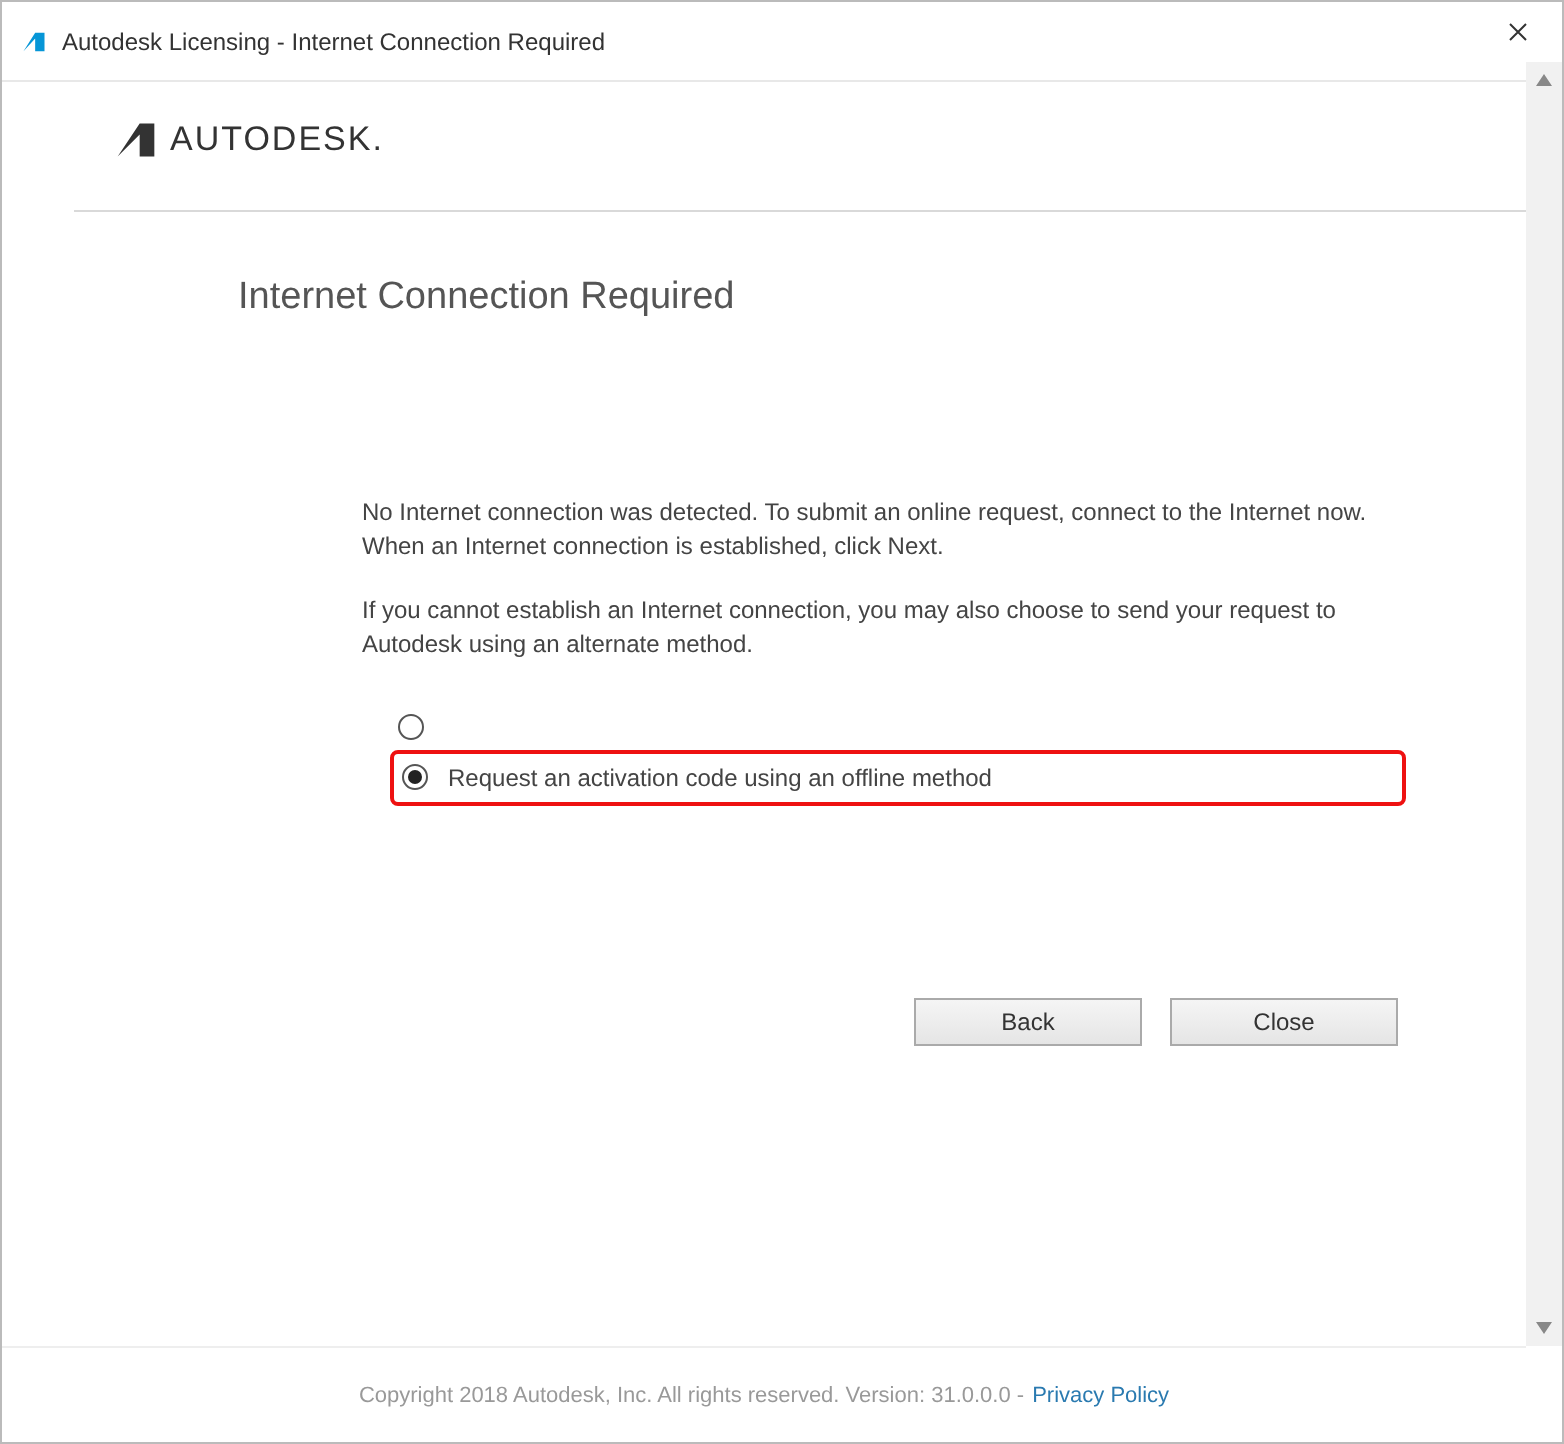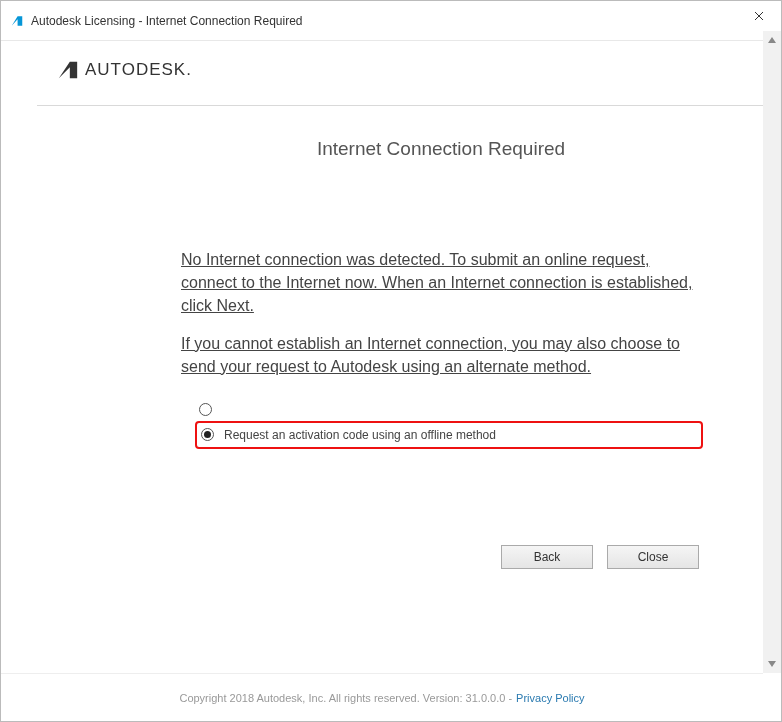--- a/index.html
+++ b/index.html
@@ -78,28 +78,27 @@
       color: #333;
       font-weight: 500;
     }
     .brand-text::after { content: "."; }
     .hr1 { border: none; border-top: 1px solid #d9d9d9; margin: 0; }
     .page-heading {
       font-size: 19px;
       color: #555;
       font-weight: 400;
       padding: 32px 0 0 82px;
-      text-align: center;
     }
     .body-copy {
       padding: 88px 60px 0 144px;
       color: #444;
       line-height: 1.45;
     }
-    .body-copy p { margin-bottom: 14px; font-size: 16px; text-decoration: underline; }
+    .body-copy p { margin-bottom: 14px; font-size: 12px; }
     .radios {
       padding: 6px 60px 0 158px;
     }
     .radio-row {
       display: flex; align-items: center;
       gap: 10px;
       padding: 5px 4px;
       font-size: 12px;
       color: #444;
     }
@@ -121,21 +120,21 @@
       border: 2px solid #e11;
       border-radius: 4px;
     }
     .buttons {
       display: flex;
       gap: 14px;
       justify-content: flex-end;
       padding: 96px 64px 0 0;
     }
     .btn {
-      width: 92px; height: 24px;
+      width: 114px; height: 24px;
       background: linear-gradient(#f5f5f5,#e5e5e5);
       border: 1px solid #aaa;
       font-size: 12px;
       color: #333;
       cursor: pointer;
       font-family: inherit;
     }
     .btn-wrap-red {
       border: 2px solid #e11;
       border-radius: 4px;

